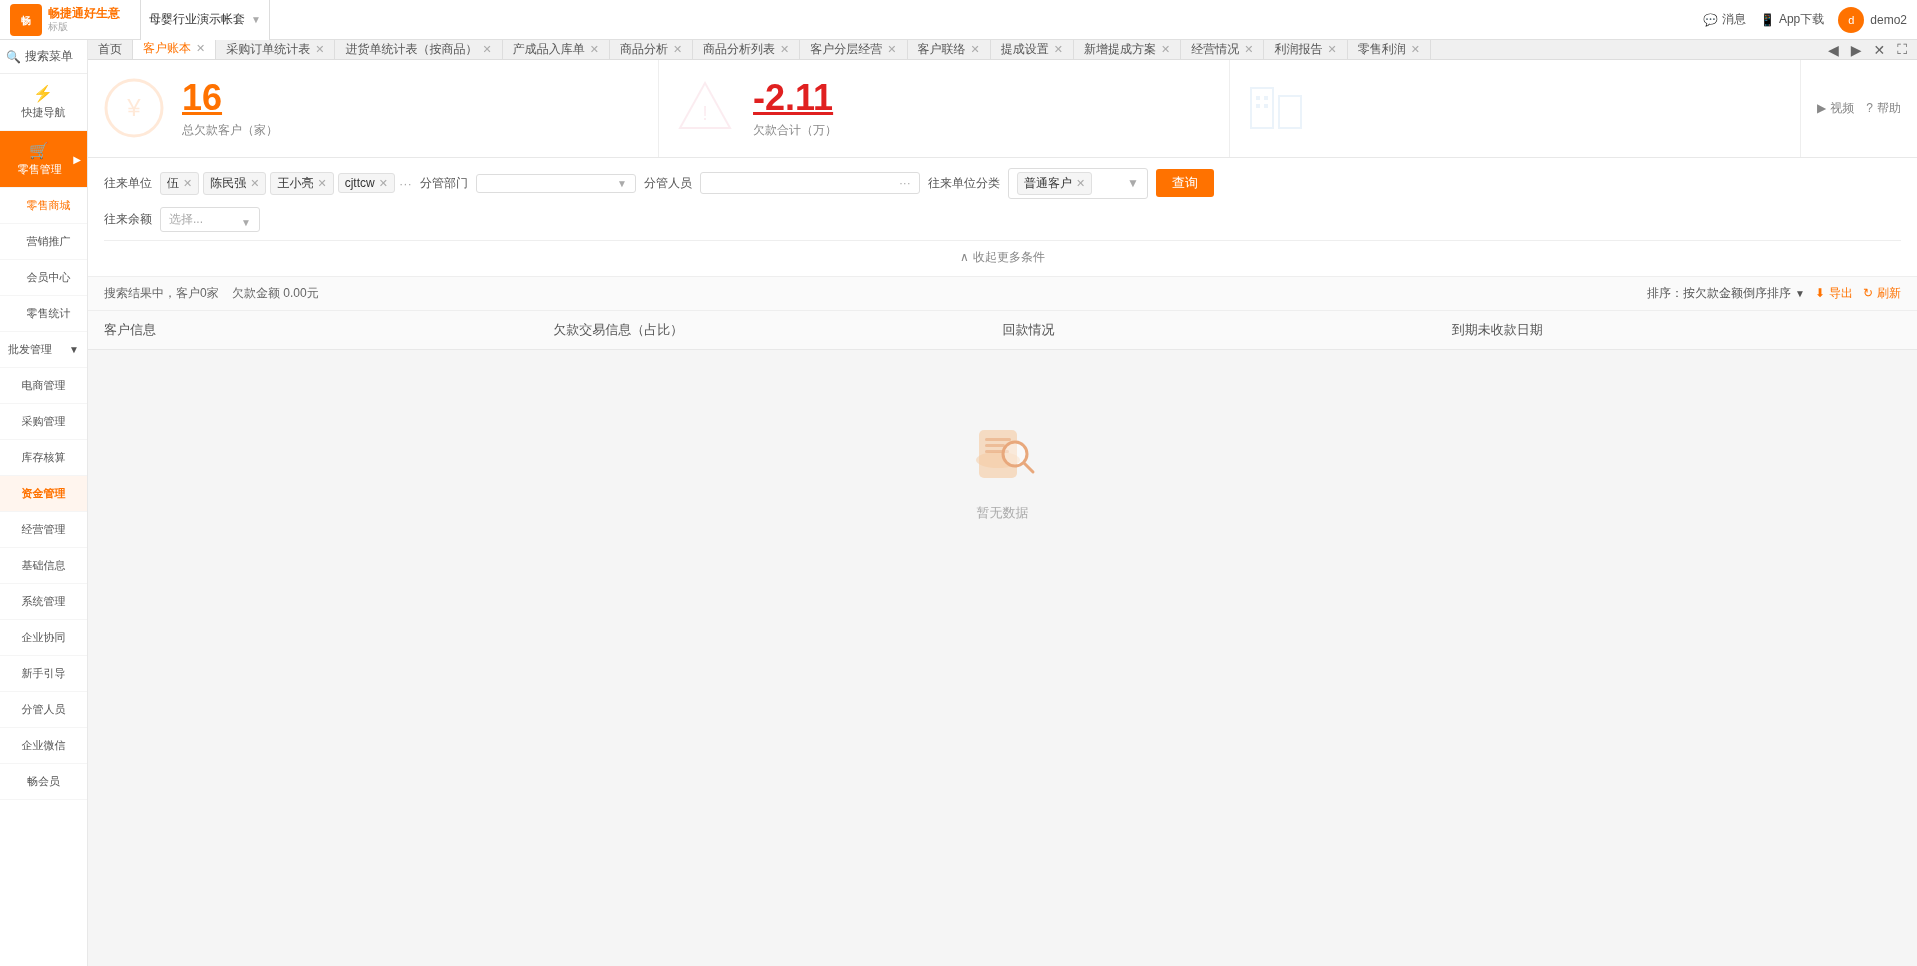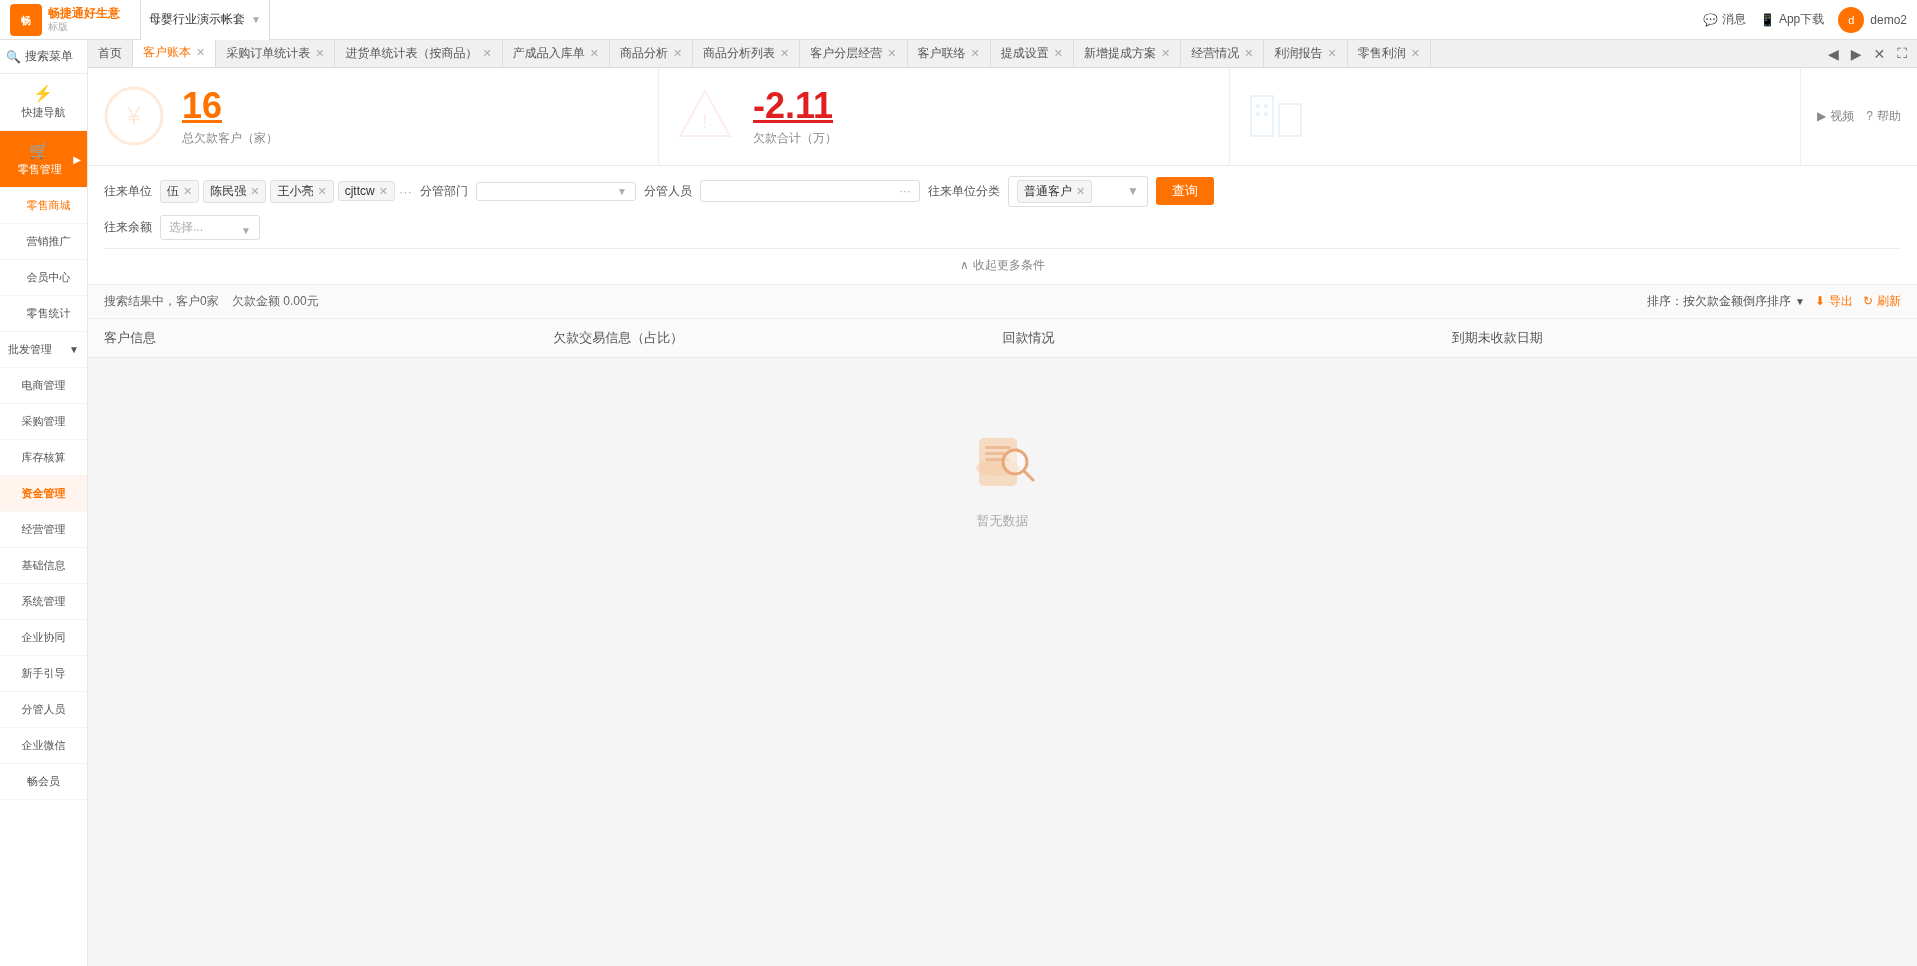--- a/index.html
+++ b/index.html
@@ -4,21 +4,21 @@
   <style>
     * { box-sizing: border-box; margin: 0; padding: 0; }
     body { font-family: 'Microsoft YaHei', Arial, sans-serif; font-size: 13px; background: #f5f5f5; color: #333; overflow: hidden; height: 966px; }
 
     
     .app-wrapper { display: flex; flex-direction: column; height: 966px; }
     .top-bar { display: flex; align-items: center; background: #fff; height: 40px; border-bottom: 1px solid #e0e0e0; padding: 0 10px; flex-shrink: 0; }
     .main-area { display: flex; flex: 1; overflow: hidden; }
     .sidebar { width: 88px; background: #fff; border-right: 1px solid #e8e8e8; display: flex; flex-direction: column; overflow-y: auto; flex-shrink: 0; }
     .content-area { flex: 1; display: flex; flex-direction: column; overflow: hidden; }
-    .tab-bar { display: flex; align-items: center; background: #f0f0f0; height: 28px; border-bottom: 1px solid #ddd; overflow: hidden; flex-shrink: 0; }
+    .tab-bar { display: flex; align-items: center; background: #f0f0f0; height: 20px; border-bottom: 1px solid #ddd; overflow: hidden; flex-shrink: 0; }
     .main-content { flex: 1; overflow-y: auto; background: #f5f5f5; }
 
     
     .top-bar-logo { display: flex; align-items: center; margin-right: 10px; }
     .logo-icon { width: 32px; height: 32px; background: #ff7200; border-radius: 4px; display: flex; align-items: center; justify-content: center; color: #fff; font-size: 10px; font-weight: bold; }
     .top-bar-selector { display: flex; align-items: center; border: 1px solid #ddd; border-radius: 9px; padding: 21px 8px; cursor: pointer; font-size: 12px; color: #333; background: #fff; margin-left: 10px; }
     .top-bar-selector .arrow { margin-left: 6px; color: #aaa; font-size: 10px; }
     .top-bar-right { margin-left: auto; display: flex; align-items: center; gap: 14px; }
     .top-bar-right .msg-btn { display: flex; align-items: center; gap: 4px; font-size: 12px; color: #555; cursor: pointer; }
     .top-bar-right .app-btn { display: flex; align-items: center; gap: 4px; font-size: 12px; color: #555; cursor: pointer; }

